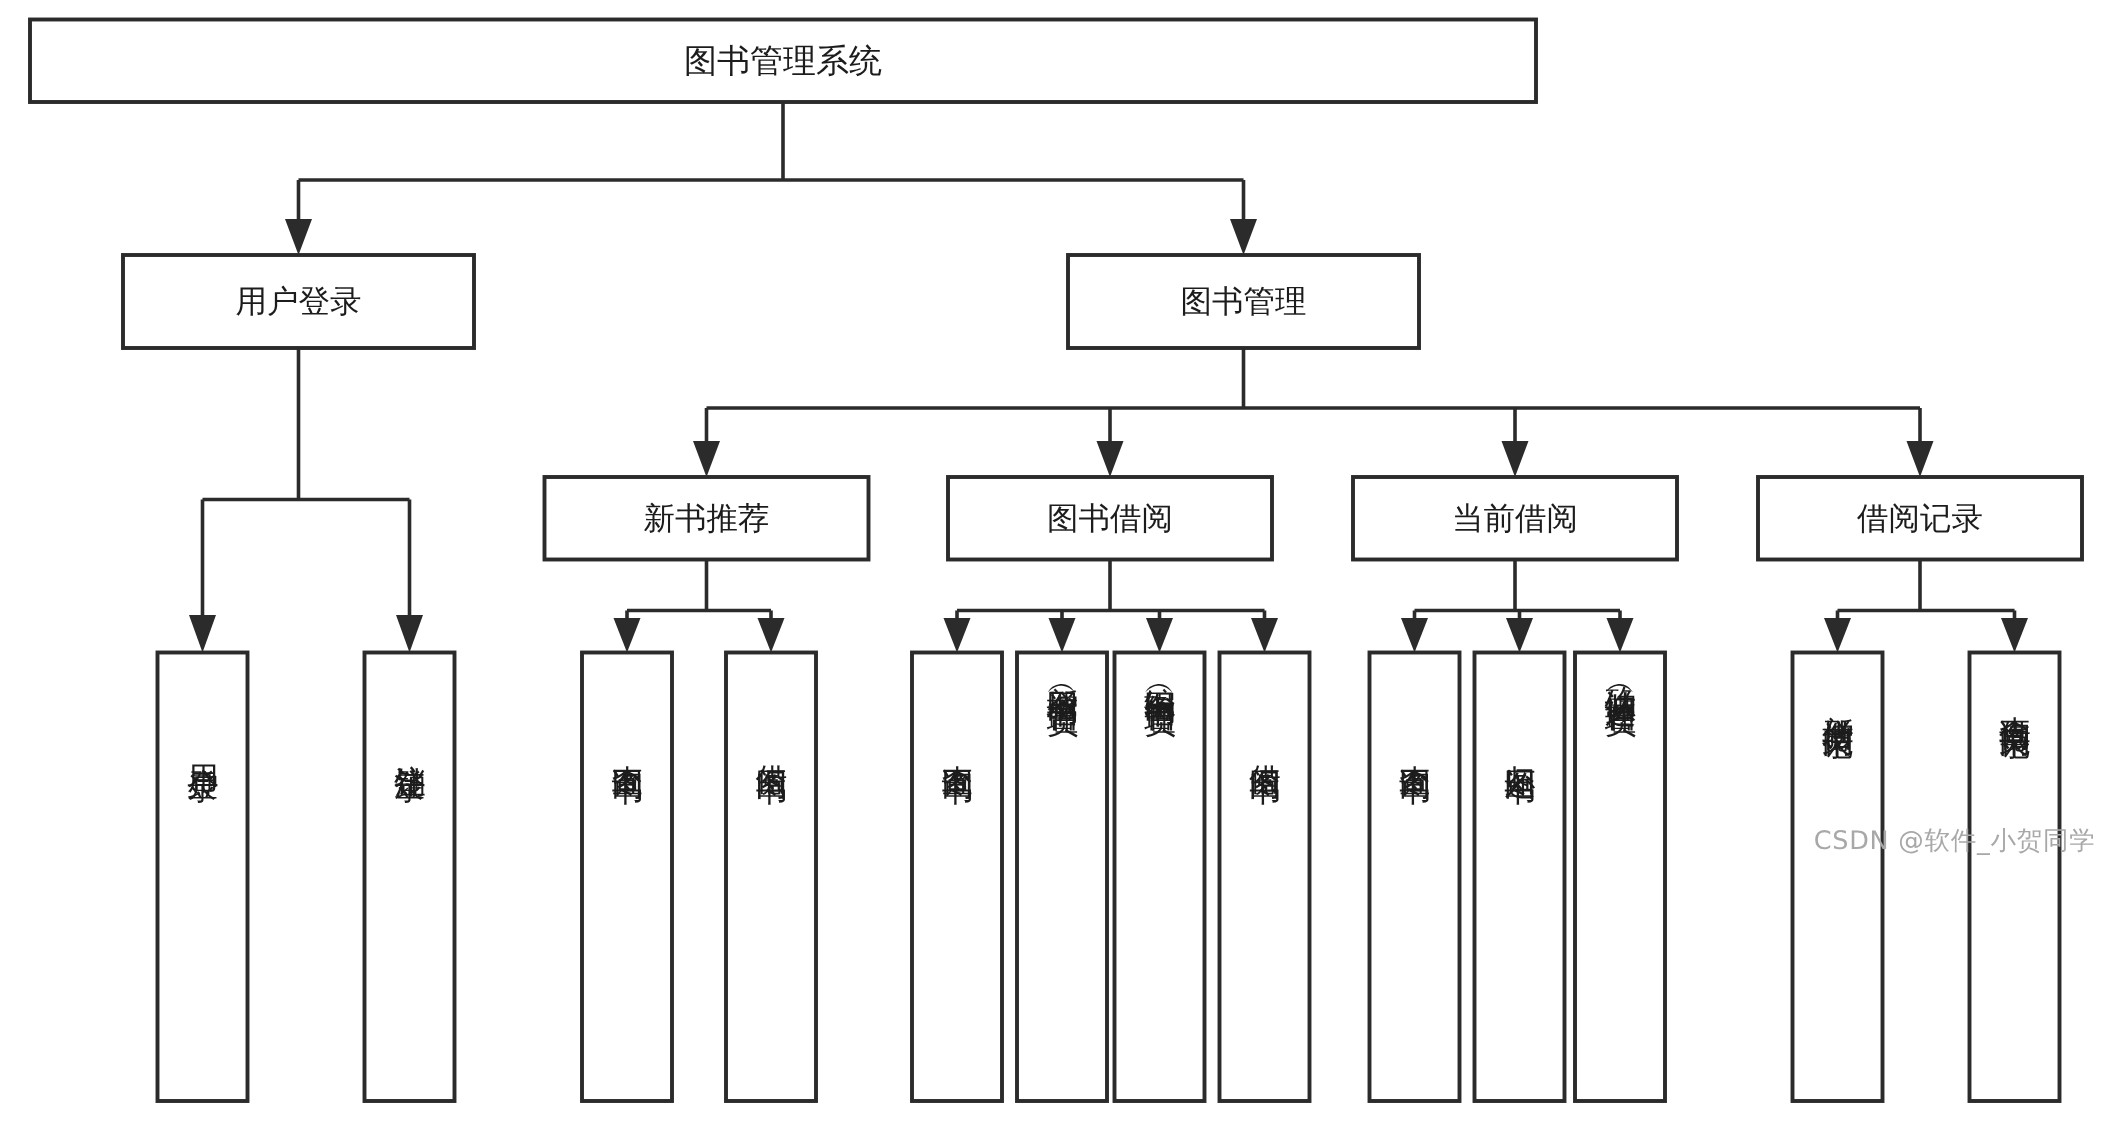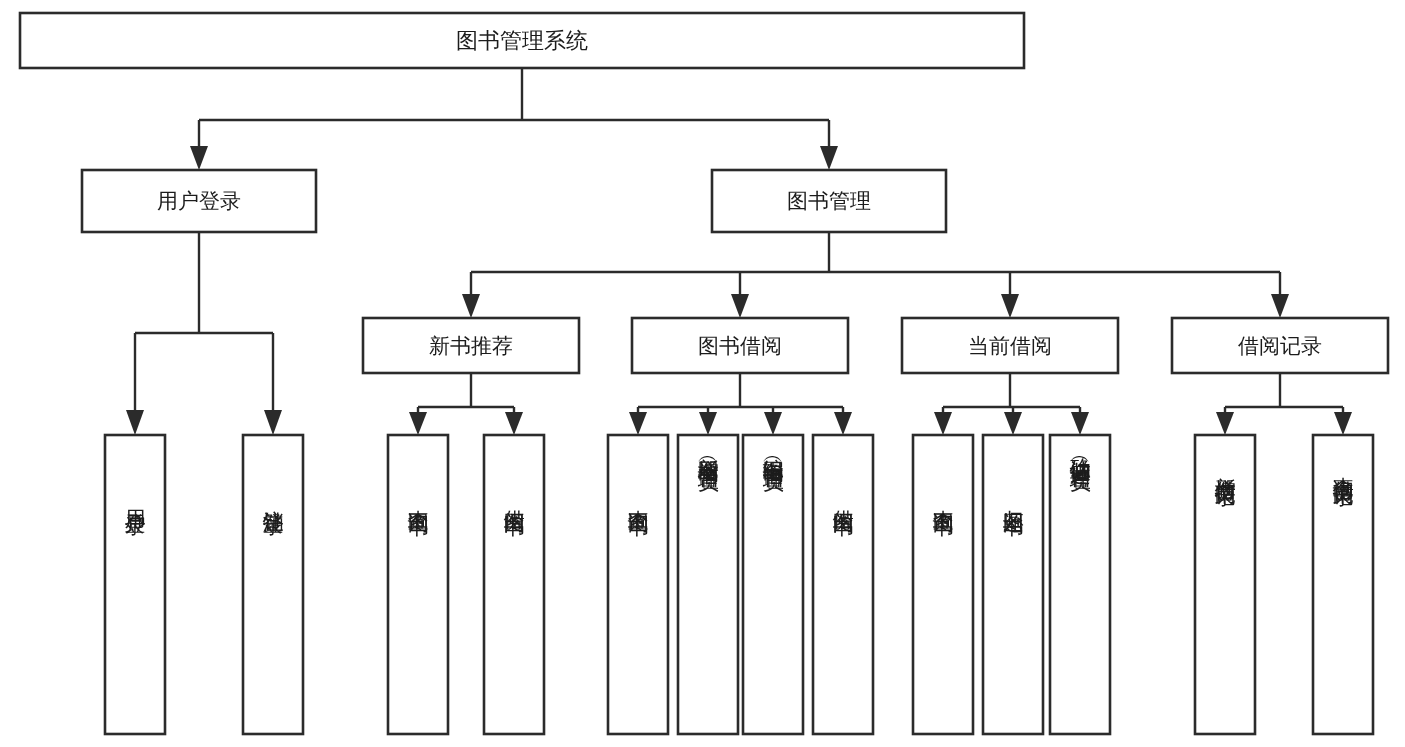--- a/index.html
+++ b/index.html
@@ -260,13 +260,14 @@
   <div class="leaf-label-wrap" style="left:1050px; top:435px; width:60px; height:299px;">
     <div class="leaf-label" style="margin-top:6px;">确认归还（管理员）</div>
   </div>
   <div class="leaf-label-wrap" style="left:1195px; top:435px; width:60px; height:299px;">
     <div class="leaf-label" style="margin-top:25px;">新增借阅记录</div>
   </div>
   <div class="leaf-label-wrap" style="left:1313px; top:435px; width:60px; height:299px;">
     <div class="leaf-label" style="margin-top:25px;">查询借阅记录</div>
   </div>
 
+  <div id="watermark">CSDN @软件_小贺同学</div>
 </div>
 
 </body></html>

